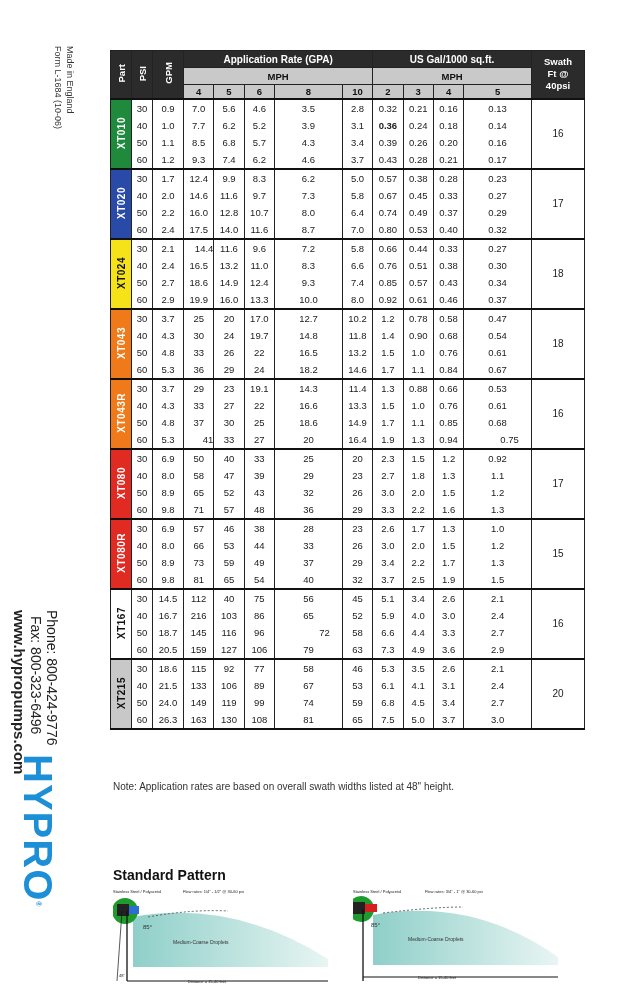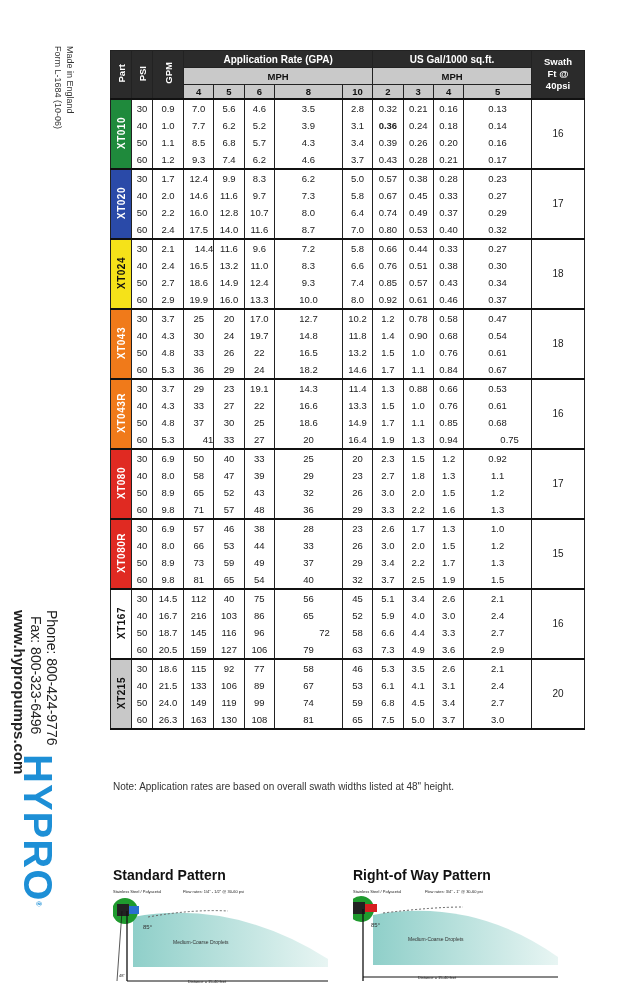--- a/index.html
+++ b/index.html
@@ -596,21 +596,20 @@
     <text x="0" y="4" class="tiny">Stainless Steel / Polyacetal</text>
     <text x="70" y="4" class="tiny">Flow rates: 1/4" - 1/2" @ 30-60 psi</text>
     <text x="30" y="40" style="font-size:6px" fill="#333">85°</text>
     <text x="60" y="55" style="font-size:5px" fill="#333">Medium-Coarse Droplets</text>
     <text x="6" y="88" class="tiny">48"</text>
     <text x="75" y="94" class="tiny">Distance = 15-40 feet</text>
   </svg>
 </div>
 
 <div class="pattern" style="left:353px;">
-  <div class="ptitle">Right-of Way Pattern</div>
   <svg width="230" height="100" viewBox="0 0 230 100">
     <defs>
       <linearGradient id="spray2" x1="0" x2="1" y1="0" y2="0">
         <stop offset="0" stop-color="#8fcfc9"></stop>
           <stop offset="1" stop-color="#e8f5f3"></stop>
       </linearGradient>
     </defs>
     <path d="M20 26 Q120 8 205 68 L205 76 L20 76 Z" fill="url(#spray2)"></path>
     <path d="M30 24 Q80 18 110 18" stroke="#666" stroke-dasharray="2,2" fill="none"></path>
     <circle cx="8" cy="20" r="13" fill="#1f9a2e"></circle>

